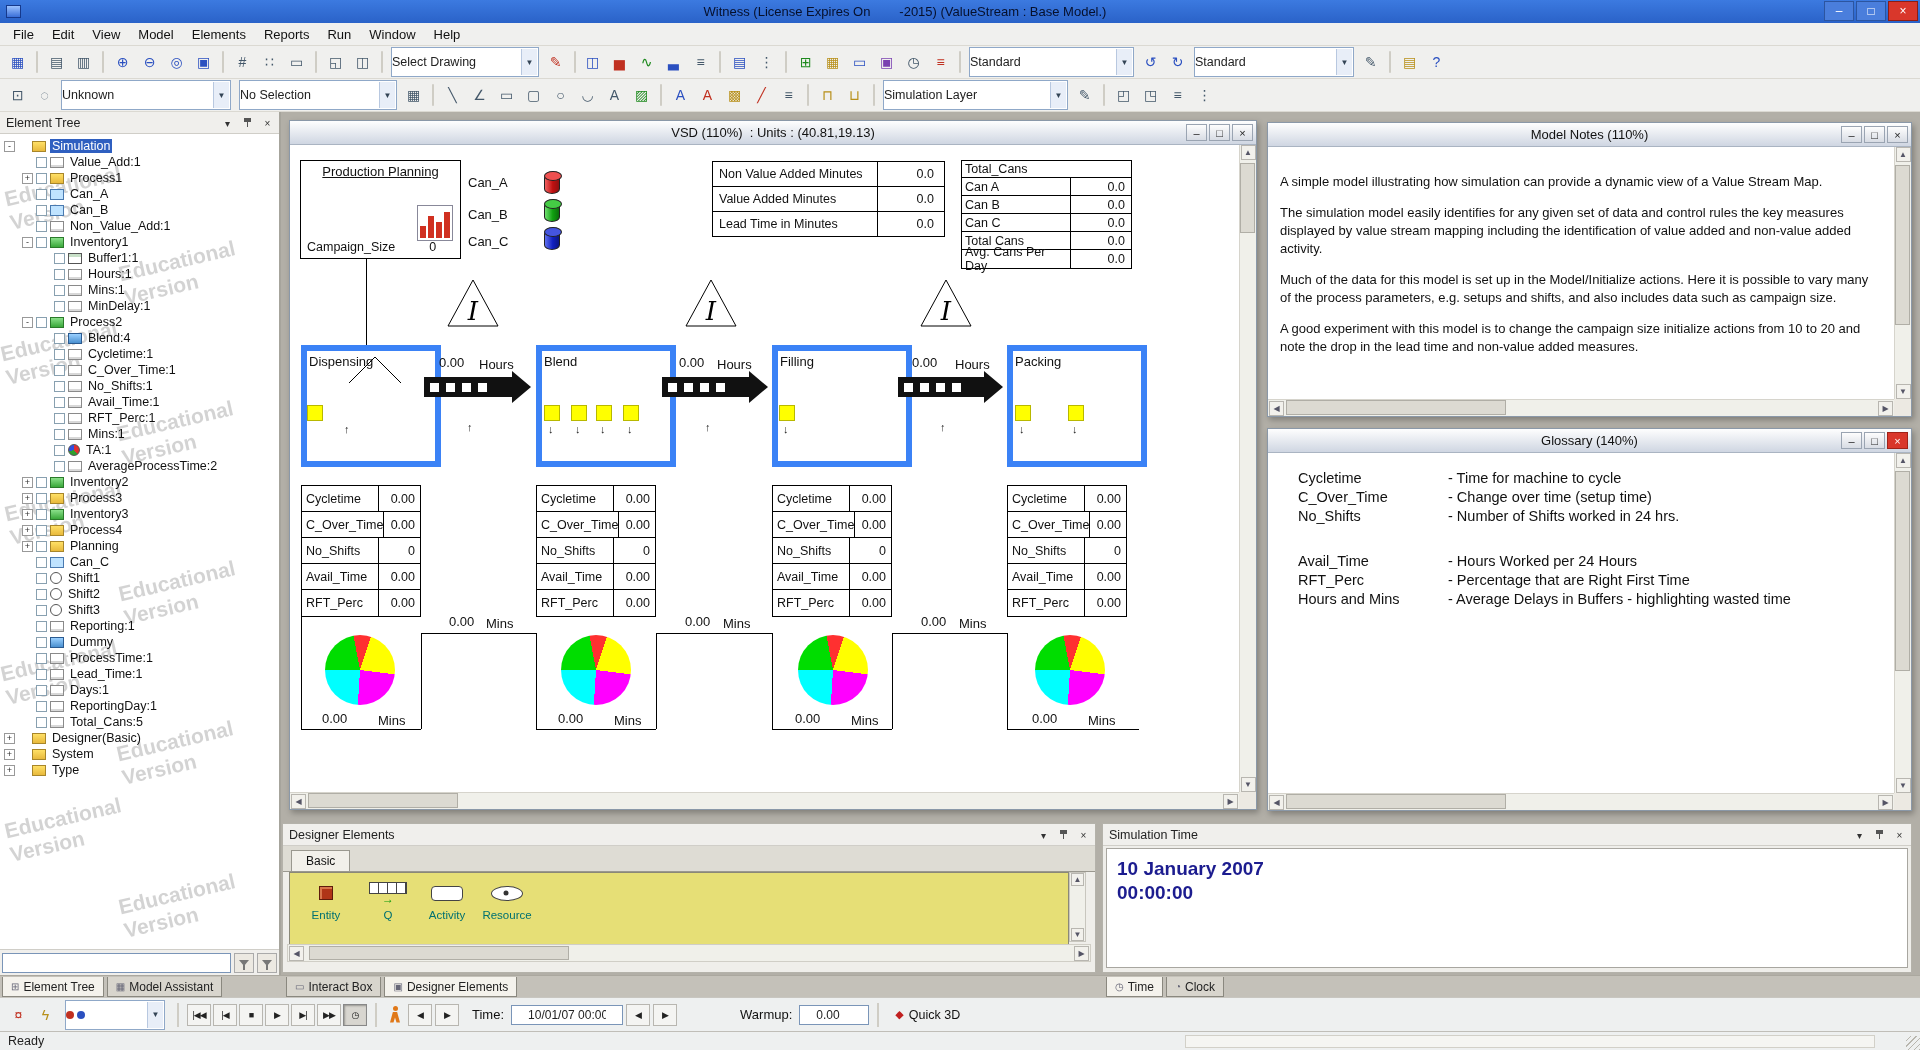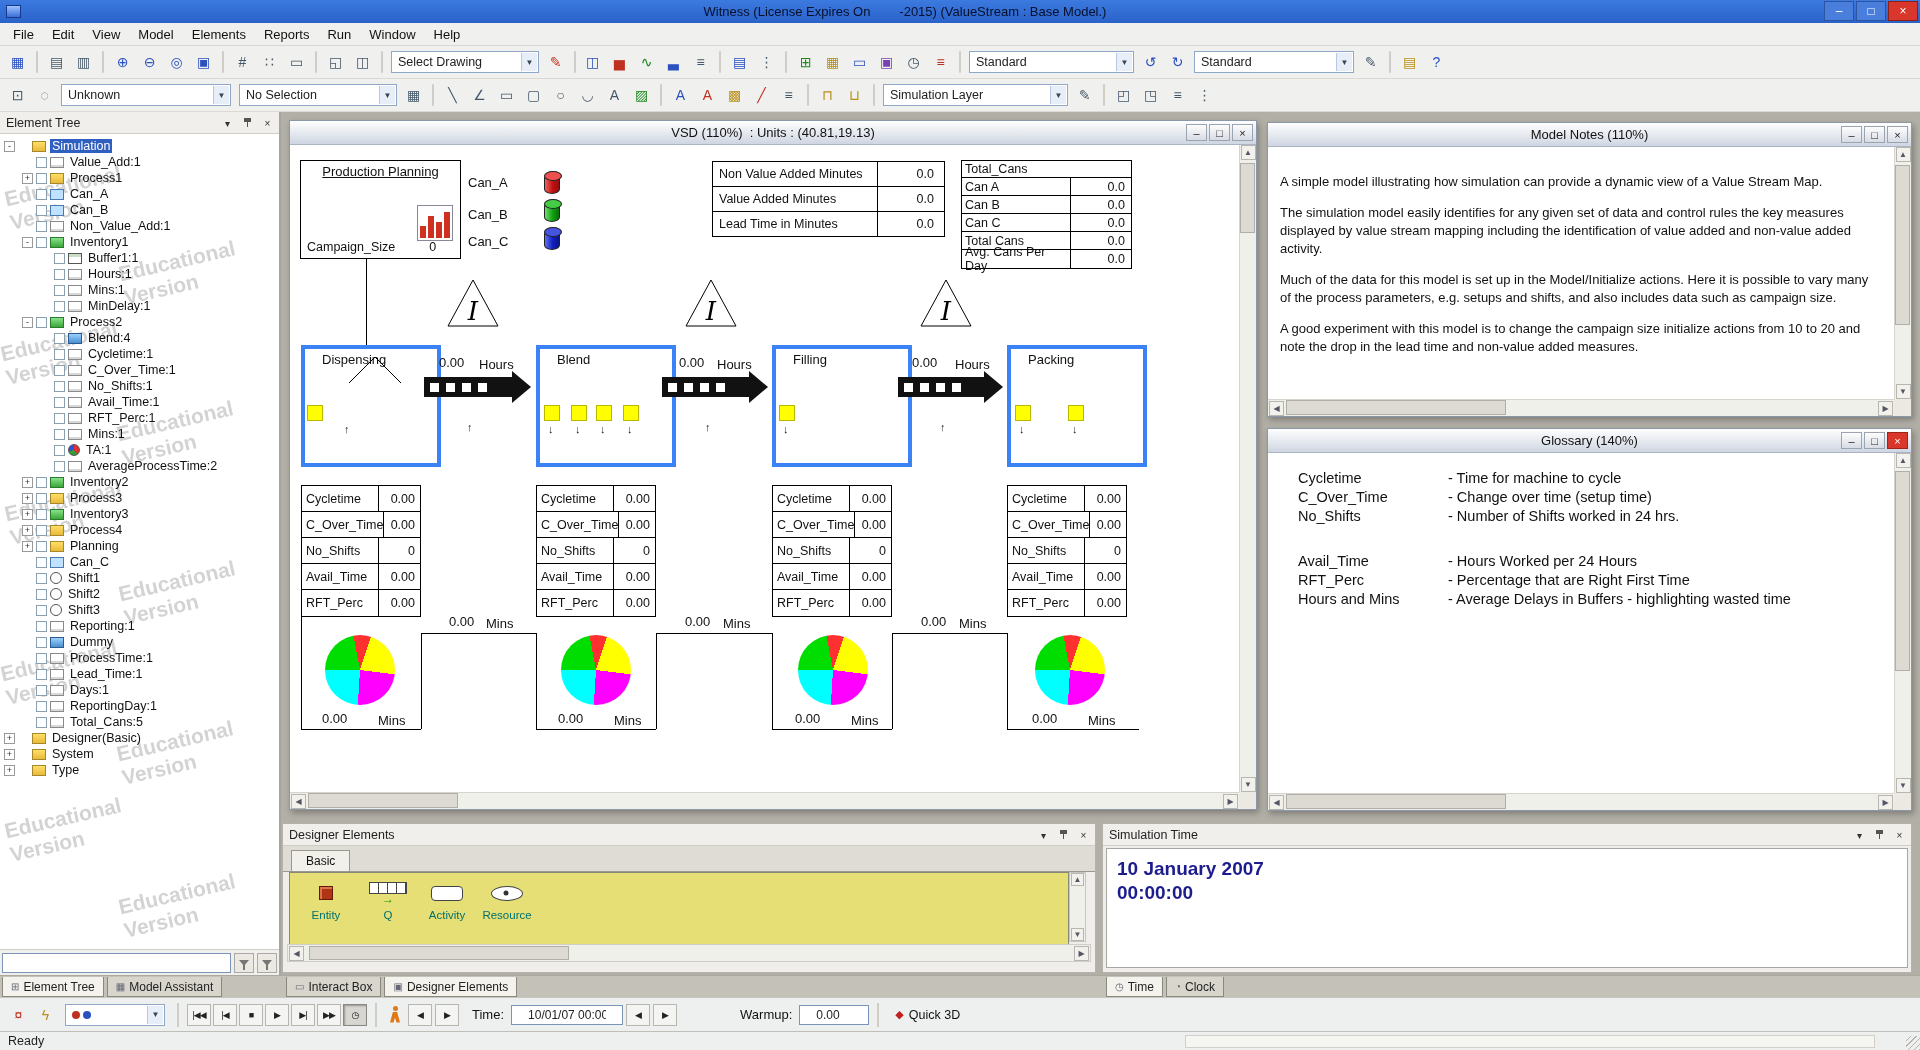--- a/index.html
+++ b/index.html
@@ -16,21 +16,21 @@
 
   .menubar{position:absolute;left:0;top:23px;width:1920px;height:23px;background:#f0f0ee;border-bottom:1px solid #dbd9d2;display:flex;align-items:center;padding-left:4px}
   .menu-item{padding:3px 9px;font-size:13px}
 
   .toolbar{position:absolute;left:0;width:1920px;height:33px;background:#f0f0ee;border-bottom:1px solid #dbd9d2;display:flex;align-items:center;padding:0 5px}
   .tb1{top:46px}.tb2{top:79px}
   .tbgroup{display:flex;align-items:center;gap:2px}
   .tbi{width:25px;height:24px;display:flex;align-items:center;justify-content:center;font-size:14px;color:#44586a;border-radius:2px}
   .tbi.sep{width:2px;height:22px;background:#cfcdc5;margin:0 4px}
   .c-red{color:#c03020}.c-blue{color:#2b50c0}.c-green{color:#1e8a1e}.c-gold{color:#b8901a}.c-col{color:#7a3fb0}
-  .combo{height:22px;background:#fff;border:1px solid #8fa8c8;display:flex;align-items:center;font-size:12.5px;position:relative;padding-left:6px;margin:0 4px;color:#222}
+  .combo{height:30px;background:#fff;border:1px solid #8fa8c8;display:flex;align-items:center;font-size:12.5px;position:relative;margin:0 4px;color:#222}
   .combo .arrow{position:absolute;right:1px;top:1px;bottom:1px;width:16px;background:#e8eef8;border-left:1px solid #b8c8e0;display:flex;align-items:center;justify-content:center;font-size:8px;color:#345}
   .w148{width:148px}.w165{width:165px}.w160{width:160px}.w170{width:170px}.w158{width:158px}.w185{width:185px}.w100{width:100px}
 
   
   .etree{position:absolute;left:0;top:112px;width:281px;height:863px;background:#fff;border-right:2px solid #a6a49c;display:flex;flex-direction:column}
   .panel-header{height:22px;flex:none;display:flex;align-items:center;background:#f0efec;border-bottom:1px solid #d0cec8;font-size:12.5px;padding:0 6px;position:relative;color:#222}
   .ph-btns{position:absolute;right:3px;top:3px;display:flex;gap:3px}
   .ph-btn{width:17px;height:16px;display:flex;align-items:center;justify-content:center;font-size:10px;color:#333;background:transparent;border:1px solid transparent}
   .pin{width:9px;height:10px;position:relative;display:inline-block}
   .pin::before{content:"";position:absolute;left:1px;top:0;width:7px;height:4px;background:#555}
@@ -94,21 +94,21 @@
   .metrics{left:422px;top:17px;width:233px}
   .mrow{height:26px;border:1px solid #000;margin-top:-1px;display:flex;align-items:center;background:#fff;font-size:12.5px}
   .mlabel{flex:1;padding-left:6px}
   .mval{width:67px;height:100%;border-left:1px solid #000;display:flex;align-items:center;justify-content:flex-end;padding-right:10px}
   .tcans{left:671px;top:15px;width:171px;border:1px solid #000;background:#fff;font-size:12.5px}
   .tc-head{height:17px;line-height:16px;padding-left:3px;border-bottom:1px solid #000}
   .tcrow{height:18px;display:flex;align-items:center;border-bottom:1px solid #000}
   .tcrow:last-of-type{border-bottom:none}
   .tclabel{flex:1;padding-left:3px}
   .tcval{width:61px;height:100%;border-left:1px solid #000;display:flex;align-items:center;justify-content:flex-end;padding-right:6px}
-  .sbox{top:200px;width:140px;height:122px;border:4px solid #3b82f6;background:#fff;padding:3px 17px;font-size:13px}
+  .sbox{top:200px;width:140px;height:122px;border:6px solid #3b82f6;background:#fff;padding:3px 2px;font-size:13px}
   .ysq{width:16px;height:16px;background:#ffff00;border:1px solid #b8b800}
   .farrow{height:20px;background:#111;display:flex;align-items:center;gap:7px;padding-left:6px;top:232px}
   .farrow::after{content:"";position:absolute;right:-19px;top:-6px;border-left:19px solid #111;border-top:16px solid transparent;border-bottom:16px solid transparent}
   .fsq{width:9px;height:9px;background:#fff;flex:none}
   .ptable{top:340px;width:120px;border:1px solid #000;background:#fff}
   .prow{height:26px;display:flex;align-items:center;border-bottom:1px solid #000;font-size:12.5px}
   .prow:last-of-type{border-bottom:none}
   .plabel{flex:1;padding-left:4px}
   .pval{width:42px;height:100%;border-left:1px solid #000;display:flex;align-items:center;justify-content:flex-end;padding-right:5px}
   .pie{width:70px;height:70px;border-radius:50%;background:conic-gradient(from -90deg,#00dd00 0 22%,#ff3030 22% 30%,#ffff00 30% 52%,#ff00ff 52% 76%,#00ffff 76% 100%)}

